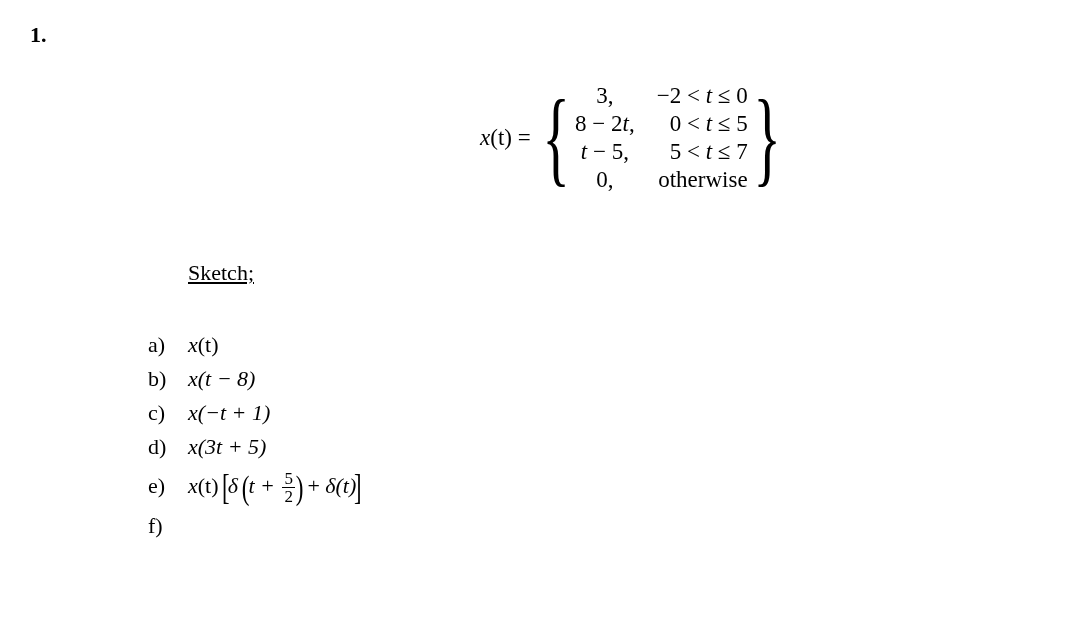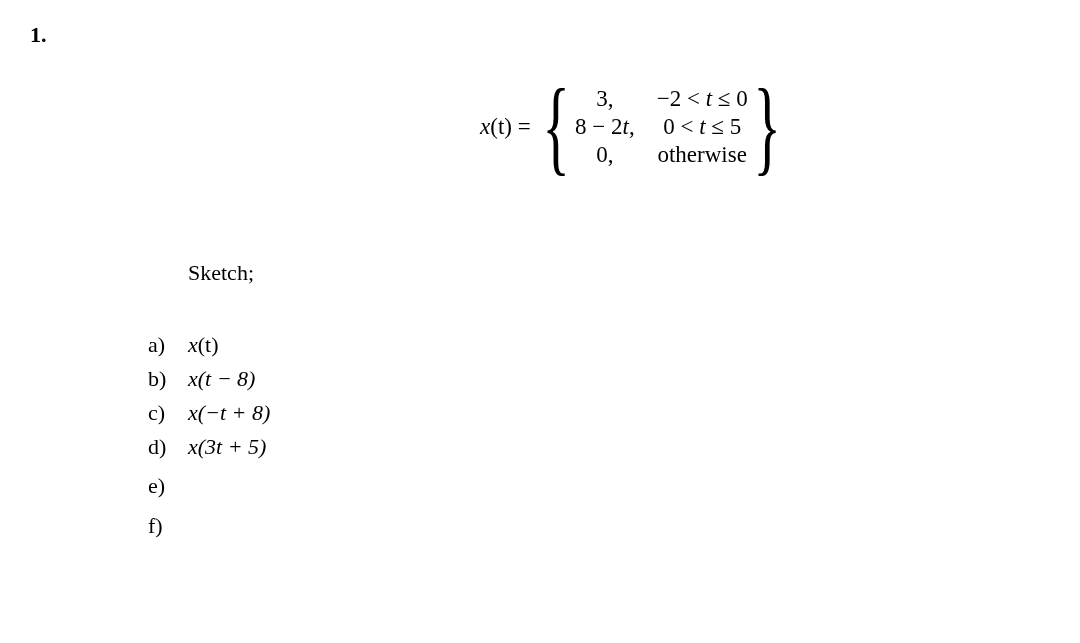--- a/index.html
+++ b/index.html
@@ -66,29 +66,30 @@
     .piecewise-row {
       display: table-row;
     }
     .piecewise-cell-expr {
       display: table-cell;
       text-align: center;
       padding: 1px 18px 1px 4px;
     }
     .piecewise-cell-cond {
       display: table-cell;
-      text-align: center;
+      text-align: right;
       padding: 1px 4px;
       white-space: nowrap;
     }
     .sketch-label {
       position: absolute;
       top: 260px;
       left: 188px;
       font-size: 22px;
+      text-decoration: underline;
     }
     .sub-items {
       position: absolute;
       top: 328px;
       left: 148px;
     }
     .sub-item {
       display: flex;
       align-items: center;
       margin-bottom: 1px;
@@ -157,20 +158,28 @@
     </div>
     <div class="piecewise-row">
       <div class="piecewise-cell-expr">
         <span>8 − 2</span><span class="italic-var">t</span><span>,</span>
       </div>
       <div class="piecewise-cell-cond">
         <span>0 &lt; </span><span class="italic-var">t</span><span> ≤ 5</span>
       </div>
     </div>
     <div class="piecewise-row">
+      <div class="piecewise-cell-expr">
+        <span class="italic-var">t</span><span> − 5,</span>
+      </div>
+      <div class="piecewise-cell-cond">
+        <span>5 &lt; </span><span class="italic-var">t</span><span> ≤ 7</span>
+      </div>
+    </div>
+    <div class="piecewise-row">
       <div class="piecewise-cell-expr">0,</div>
       <div class="piecewise-cell-cond otherwise">otherwise</div>
     </div>
   </div>
   <span class="brace-right">}</span>
 </div>
 
 <div class="sketch-label">Sketch;</div>
 
 <div class="sub-items">
@@ -180,29 +189,35 @@
     <span><span class="italic-var">x</span><span>(t)</span></span>
   </div>
 
   <div class="sub-item">
     <span class="sub-letter">b)</span>
     <span><span class="italic-var">x</span><span class="italic-var">(t − 8)</span></span>
   </div>
 
   <div class="sub-item">
     <span class="sub-letter">c)</span>
-    <span><span class="italic-var">x</span><span class="italic-var">(−t + 8)</span></span>
+    <span><span class="italic-var">x</span><span class="italic-var">(−t + 1)</span></span>
   </div>
 
   <div class="sub-item">
     <span class="sub-letter">d)</span>
     <span><span class="italic-var">x</span><span class="italic-var">(3t + 5)</span></span>
   </div>
 
   <div class="sub-item tall">
     <span class="sub-letter">e)</span>
+    <span>
+      <span class="italic-var">x</span><span>(t) </span><span class="big-bracket">[</span><span class="italic-var">δ </span><span class="big-paren">(</span><span class="italic-var">t + </span><span class="frac">
+          <span class="frac-num">5</span>
+          <span class="frac-den">2</span>
+        </span><span class="big-paren">)</span><span> + </span><span class="italic-var">δ</span><span class="italic-var">(t)</span><span class="big-bracket">]</span>
+    </span>
   </div>
 
   <div class="sub-item">
     <span class="sub-letter">f)</span>
   </div>
 
 </div>
 
 </body></html>

